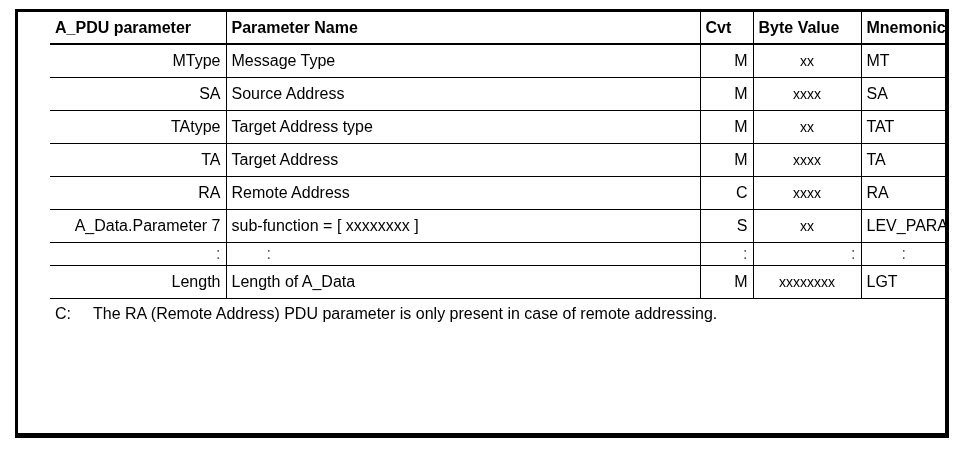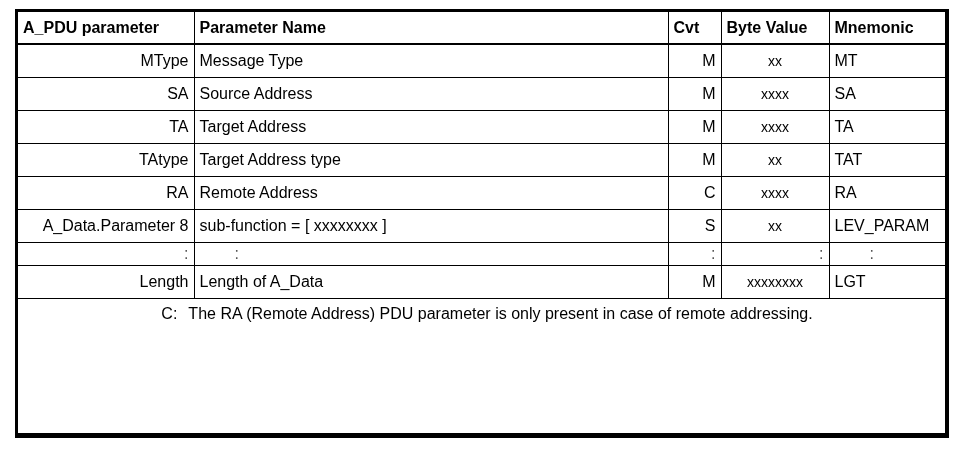--- a/index.html
+++ b/index.html
@@ -1,37 +1,37 @@
 <!DOCTYPE html>
 <html><head>
 <meta charset="utf-8">
 <style>
   html, body { margin:0; padding:0; background:#ffffff; }
   body { width:964px; height:453px; position:relative; overflow:hidden;
          font-family:"Liberation Sans", sans-serif; color:#000; }
   .wrap { position:absolute; left:15px; top:9px; width:934px; height:429px;
           border-left:3px solid #000; border-top:3px solid #000;
           border-right:4px solid #000; border-bottom:5px solid #000;
-          box-sizing:border-box; }
+          box-sizing:border-box;padding-left:32px; }
   table { border-collapse:collapse; width:100%; table-layout:fixed; font-size:16px; }
   col.c1 { width:176px; } col.c2 { width:474px; } col.c3 { width:53px; }
   col.c4 { width:108px; } col.c5 { width:auto; }
   th, td { border:1px solid #000; padding:0 5px; height:32px; white-space:nowrap; overflow:hidden; }
   th { font-weight:bold; text-align:left; height:31px; border-top:none; border-bottom:2px solid #000; }
   tr > *:first-child { border-left:none; }
   tr > *:last-child { border-right:none; }
   td.center { text-align:right; }
   td.byte { text-align:center; font-size:14px; }
   tr.sep-before td { border-top:3px double #000; }
   tr.multi td { height:28px; }
   tr.cont td { height:22px; border-top:none; border-bottom:none; vertical-align:middle; }
   tr.cont-top td { border-bottom:none; }
   tr.cont-end td { border-top:none; }
   td.dots { color:#555; }
-  td.note { text-align:center; border-bottom:none; height:30px; font-size:16px; }
+  td.note { text-align:left; border-bottom:none; height:30px; font-size:16px; }
   .note-label { display:inline-block; width:38px; }
 </style>
 </head>
 <body>
 
 <div class="wrap">
 <table>
   <colgroup>
         <col class="c1">
         <col class="c2">
@@ -57,42 +57,42 @@
       <td>MT</td>
     </tr>
     <tr>
       <td class="center">SA</td>
       <td>Source Address</td>
       <td class="center">M</td>
       <td class="byte">xxxx</td>
       <td>SA</td>
     </tr>
     <tr>
+      <td class="center">TAtype</td>
+      <td>Target Address type</td>
+      <td class="center">M</td>
+      <td class="byte">xx</td>
+      <td>TAT</td>
+    </tr>
+    <tr>
       <td class="center">TA</td>
       <td>Target Address</td>
       <td class="center">M</td>
       <td class="byte">xxxx</td>
       <td>TA</td>
-    </tr>
-    <tr>
-      <td class="center">TAtype</td>
-      <td>Target Address type</td>
-      <td class="center">M</td>
-      <td class="byte">xx</td>
-      <td>TAT</td>
     </tr>
     <tr>
       <td class="center">RA</td>
       <td>Remote Address</td>
       <td class="center">C</td>
       <td class="byte">xxxx</td>
       <td>RA</td>
     </tr>
     <tr>
-      <td class="center">A_Data.Parameter 8</td>
+      <td class="center">A_Data.Parameter 7</td>
       <td>sub-function = [ xxxxxxxx ]</td>
       <td class="center">S</td>
       <td class="byte">xx</td>
       <td>LEV_PARAM</td>
     </tr>
     <tr class="cont">
       <td class="center dots">:</td>
       <td class="dots" style="padding-left:40px">:</td>
       <td class="center dots">:</td>
       <td class="center dots">:</td>

